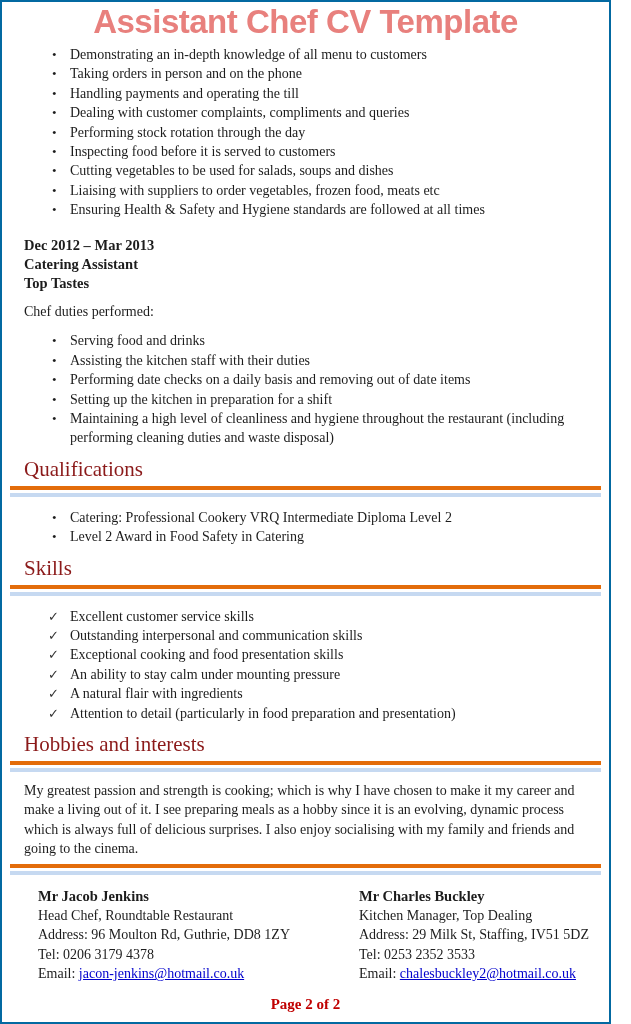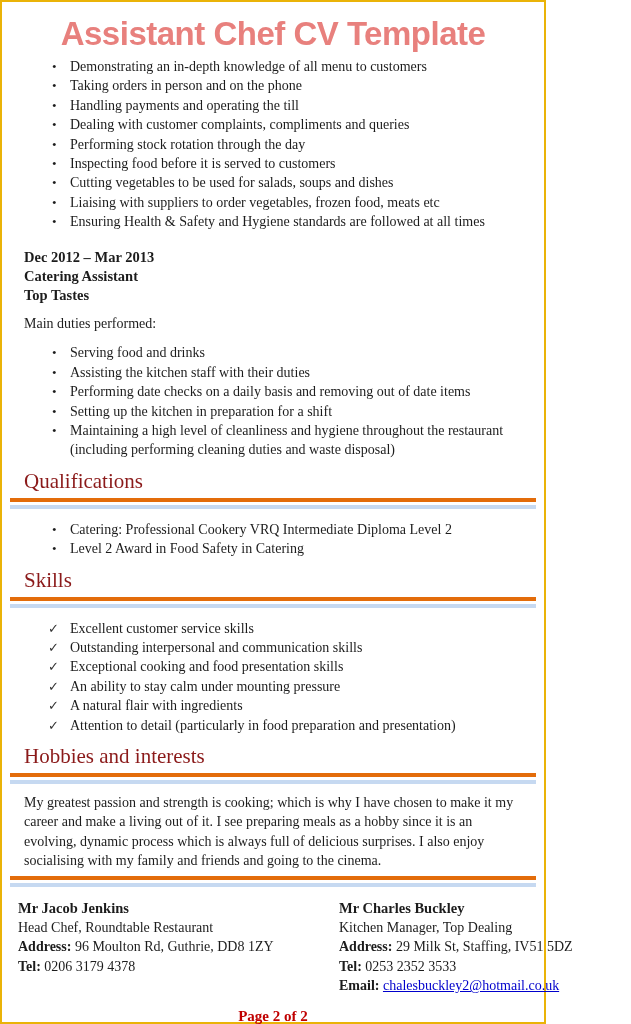--- a/index.html
+++ b/index.html
@@ -1,25 +1,25 @@
 <!DOCTYPE html>
 <html style="--title_color: #e8807d; --heading_color: #8b1a1a; --orange_bar: #e36c0a; --blue_bar: #c6d9f1; --footer_color: #c00000; --link_color: #0000cc; --text_color: #1c1c1c;"><head>
 <meta charset="utf-8">
 <style>
   * { box-sizing: border-box; margin: 0; padding: 0; }
   html, body { background: #fff; }
   body { width: 631px; height: 1024px; overflow: hidden; }
   .page {
-    width: 546px; height: 1024px;
+    width: 611px; height: 1024px;
     background: #fff;
-    border: 2px solid #eab308;
+    border: 2px solid #0369a1;
     font-family: "Liberation Serif", serif;
     font-size: 14px; line-height: 19.4px;
     color: var(--text_color);
-    padding: 12px 8px 0 8px;
+    padding: 0 8px 0 8px;
   }
   .page-title {
     font-family: "Liberation Sans", sans-serif;
     font-weight: 700;
     font-size: 33px; line-height: 40px;
     text-align: center;
     color: var(--title_color);
     letter-spacing: -0.5px;
   }
   ul { list-style: none; }
@@ -42,25 +42,25 @@
     font-family: "Liberation Serif", serif;
     font-weight: 400; font-size: 21px; line-height: 24px;
     color: var(--heading_color);
     margin: 9px 0 0 14px;
   }
   .rule-orange { height: 4px; background: var(--orange_bar); margin-top: 5px; }
   .rule-blue   { height: 4px; background: var(--blue_bar);   margin-top: 3px; }
   .qual-list { margin-top: 11px; }
   .skills-list { margin-top: 11px; }
   .hobbies-text { margin: 9px 20px 0 14px; }
-  .refs { display: flex; margin: 12px 0 0 8px; }
+  .refs { display: flex; margin: 12px 0 0 28px; }
   .ref-col { width: 321px; flex: none; padding-right: 14px; }
   .ref-col.right { width: 282px; padding-right: 0; }
   .ref-name { font-weight: 700; font-size: 14.5px; }
-  .b { font-weight: 700; text-align: center; }
+  .b { font-weight: 400; text-align: center; }
   .email-link { color: var(--link_color); text-decoration: underline; cursor: pointer; }
   .page-footer {
     text-align: center; margin-top: 11px;
     font-weight: 700; font-size: 15px;
     color: var(--footer_color);
   }
 </style>
 </head>
 <body>
 
@@ -107,21 +107,21 @@
       <span class="li-text">Ensuring Health &amp; Safety and Hygiene standards are followed at all times</span>
     </li>
     </ul>
 
   <div class="exp-row">
     <span class="exp-dates">Dec 2012 – Mar 2013</span>
     <span class="exp-role">Catering Assistant</span>
     <span class="exp-company">Top Tastes</span>
   </div>
 
-  <div class="duties-label">Main duties performed:</div>
+  <div class="duties-label">Chef duties performed:</div>
 
   <ul class="blist duties-list">
 
   <li class="li">
       <span class="marker">•</span>
       <span class="li-text">Serving food and drinks</span>
     </li>
       <li class="li">
       <span class="marker">•</span>
       <span class="li-text">Assisting the kitchen staff with their duties</span>
@@ -211,20 +211,24 @@
       <div class="ref-name">Mr Jacob Jenkins</div>
       <div class="ref-role">Head Chef, Roundtable Restaurant</div>
       <div class="ref-line">
         <span class="b">Address:</span>
         <span>96 Moulton Rd, Guthrie, DD8 1ZY</span>
       </div>
       <div class="ref-line">
         <span class="b">Tel:</span>
         <span>0206 3179 4378</span>
       </div>
+      <div class="ref-line">
+        <span class="b">Email:</span>
+        <a class="email-link">jacon-jenkins@hotmail.co.uk</a>
+      </div>
     </div>
 
     <div class="ref-col right">
       <div class="ref-name">Mr Charles Buckley</div>
       <div class="ref-role">Kitchen Manager, Top Dealing</div>
       <div class="ref-line">
         <span class="b">Address:</span>
         <span>29 Milk St, Staffing, IV51 5DZ</span>
       </div>
       <div class="ref-line">

